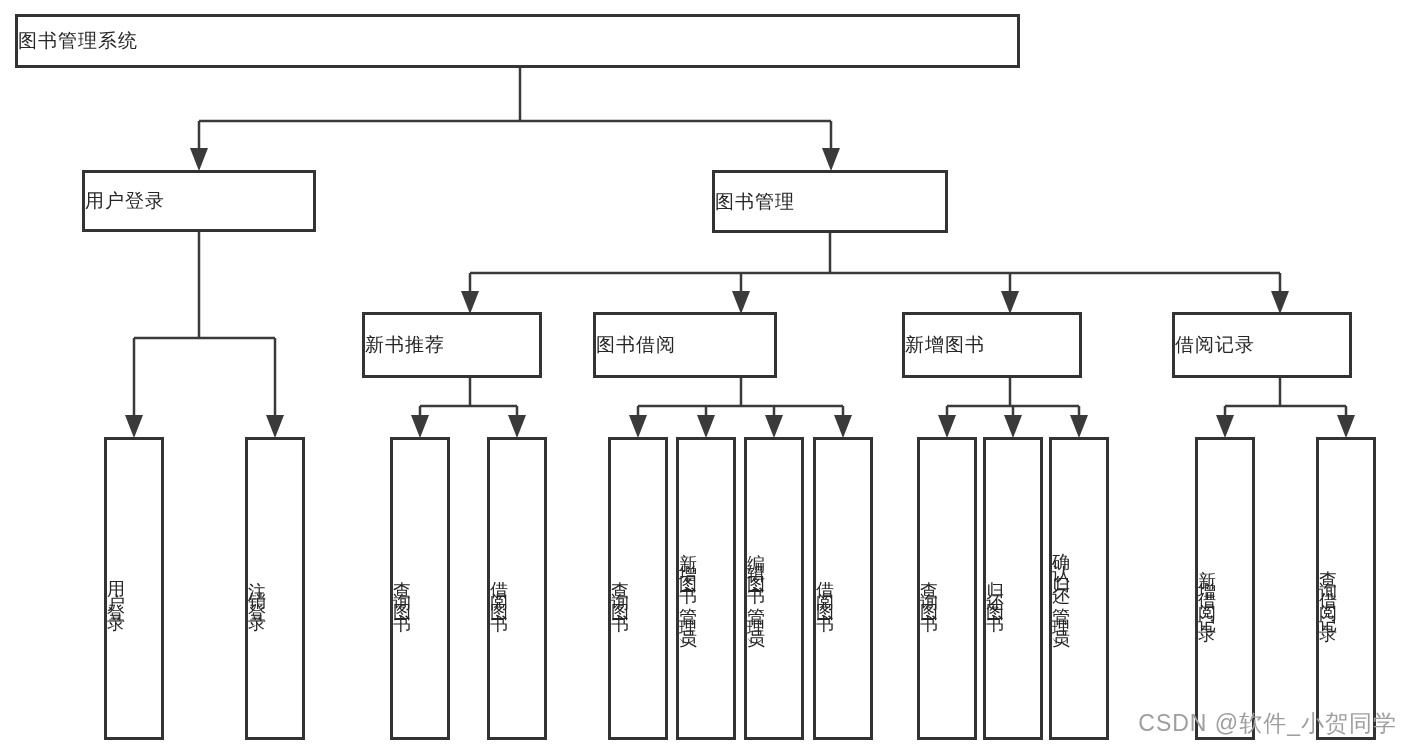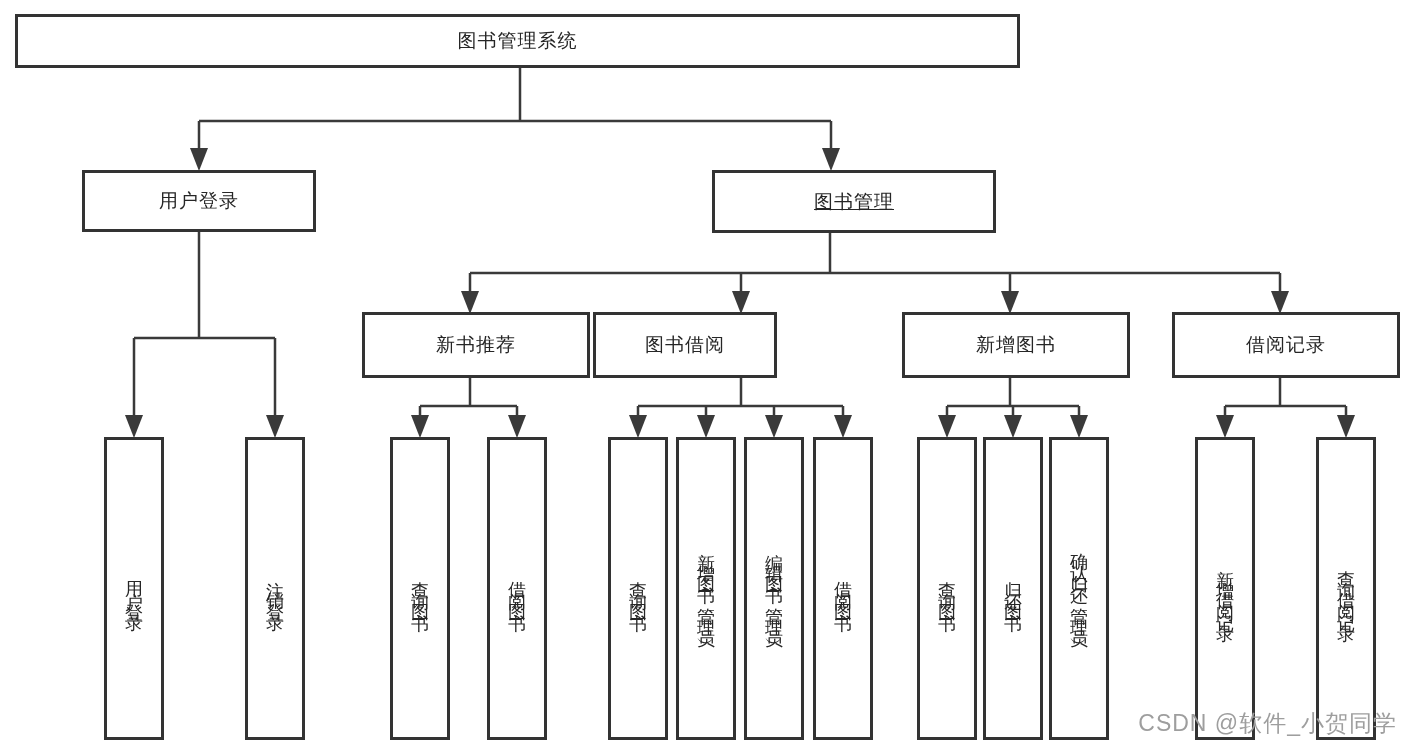--- a/index.html
+++ b/index.html
@@ -5,28 +5,28 @@
   html,body{margin:0;padding:0;background:#ffffff;}
   .canvas{
     position:relative;width:1405px;height:747px;background:#ffffff;
     font-family:"Liberation Sans",sans-serif;overflow:hidden;
   }
   .wires{position:absolute;left:0;top:0;z-index:1;}
   .wires path{stroke:#3a3a3a;stroke-width:2.5;fill:none;}
   .wires polygon{fill:#3a3a3a;stroke:none;}
   .box{
     position:absolute;box-sizing:border-box;background:#ffffff;
-    border:3px solid #333333;display:flex;align-items:center;justify-content:center;
+    border:3px solid #333333;display:flex;align-items:center;
     color:#262626;z-index:2;
   }
   .h-label{font-size:19px;letter-spacing:1px;}
   .root{left:15px;top:14px;width:1005px;height:54px;}
   .l2a{left:82px;top:170px;width:234px;height:62px;}
-  .l2b{left:712px;top:170px;width:284px;height:63px;text-decoration:underline;}
-  .l3{top:312px;width:228px;height:66px;}
+  .l2b{left:712px;top:170px;width:236px;height:63px;}
+  .l3{top:312px;width:180px;height:66px;}
   .l3a{left:362px;}
   .l3b{left:593px;width:184px;}
   .l3c{left:902px;}
   .l3d{left:1172px;}
   .leaf{top:437px;width:60px;height:303px;}
   .v-label{
     writing-mode:vertical-rl;text-orientation:mixed;
     font-size:18px;letter-spacing:11px;line-height:1;white-space:nowrap;
   }
   .watermark{

